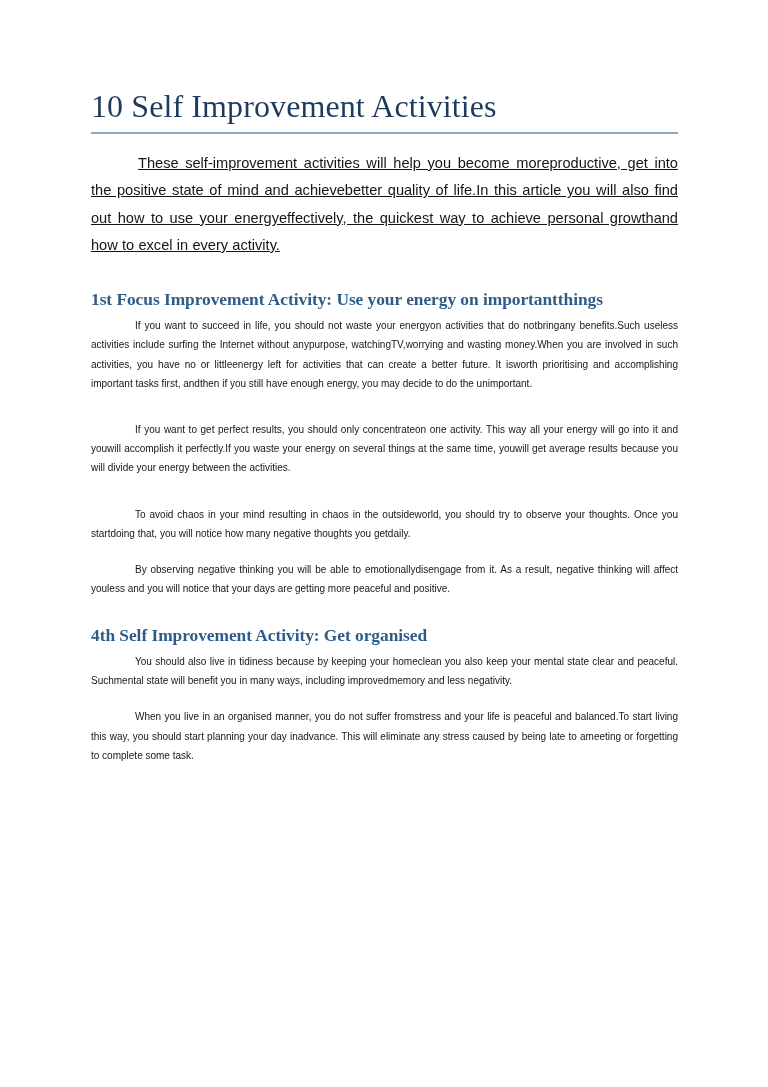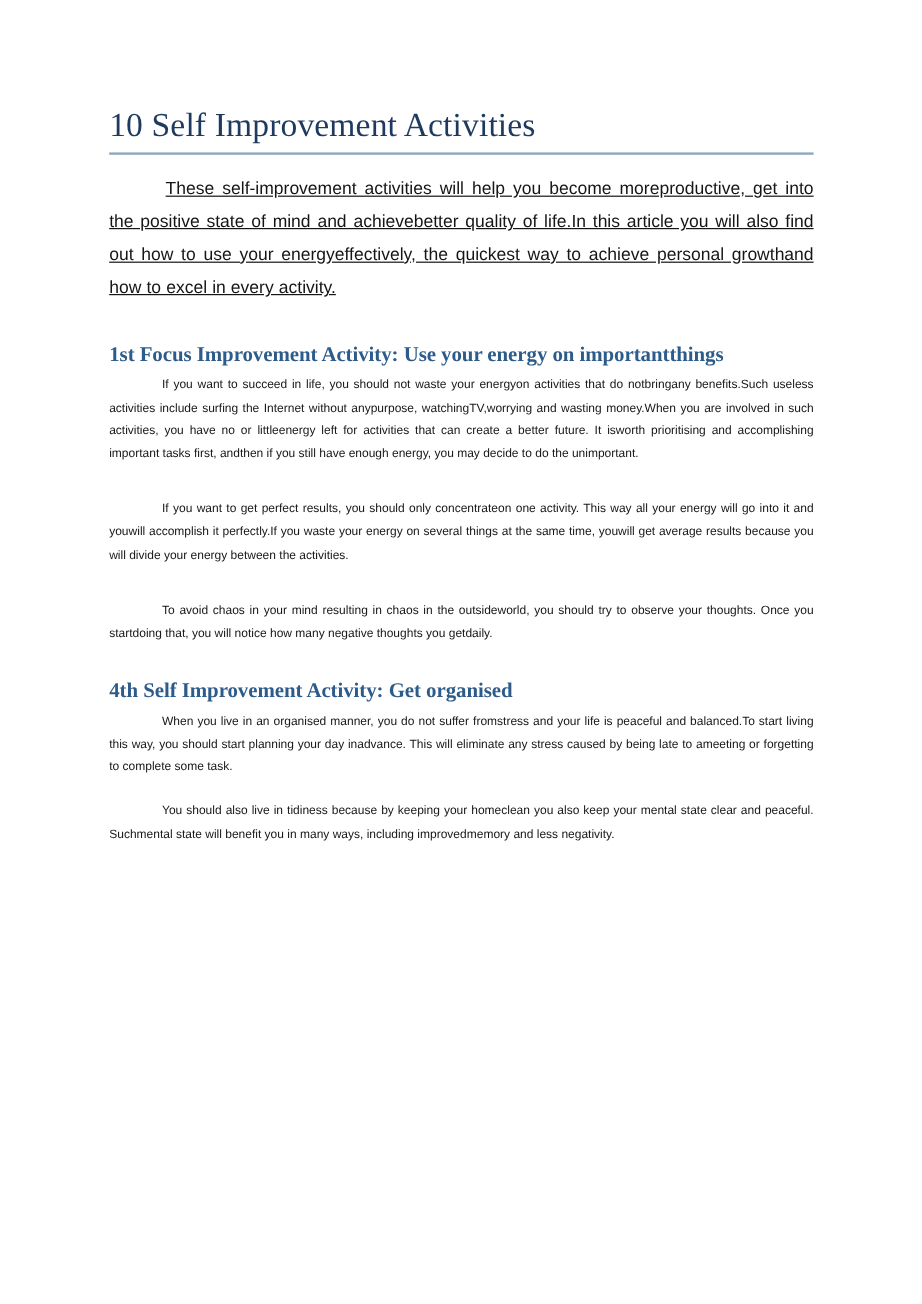--- a/index.html
+++ b/index.html
@@ -25,21 +25,21 @@
   .content {
     position: absolute;
     left: 91px;
     top: 88px;
     width: 587px;
   }
 
   
   .doc-title {
     font-family: "Liberation Serif", serif;
-    font-size: 28px;
+    font-size: 32px;
     font-weight: 400;
     color: #1f3a5f;
     letter-spacing: 0.1px;
     line-height: 1.18;
     margin: 0 0 6px 0;
     white-space: nowrap;
   }
   .title-rule {
     width: 100%;
     height: 0;
@@ -114,22 +114,23 @@
       <h2 class="section-heading">1st Focus Improvement Activity: Use your energy on importantthings</h2>
       <p class="body-par">If you want to succeed in life, you should not waste your energyon activities that do notbringany benefits.Such useless activities include surfing the Internet without anypurpose, watchingTV,worrying and wasting money.When you are involved in such activities, you have no or littleenergy left for activities that can create a better future. It isworth prioritising and accomplishing important tasks first, andthen if you still have enough energy, you may decide to do the unimportant.</p>
     </div>
 
     <div class="section">
       <p class="body-par">If you want to get perfect results, you should only concentrateon one activity. This way all your energy will go into it and youwill accomplish it perfectly.If you waste your energy on several things at the same time, youwill get average results because you will divide your energy between the activities.</p>
     </div>
 
     <div class="section">
       <p class="body-par">To avoid chaos in your mind resulting in chaos in the outsideworld, you should try to observe your thoughts. Once you startdoing that, you will notice how many negative thoughts you getdaily.</p>
+      <p class="body-par">By observing negative thinking you will be able to emotionallydisengage from it. As a result, negative thinking will affect youless and you will notice that your days are getting more peaceful and positive.</p>
     </div>
 
     <div class="section">
       <h2 class="section-heading">4th Self Improvement Activity: Get organised</h2>
+      <p class="body-par">You should also live in tidiness because by keeping your homeclean you also keep your mental state clear and peaceful. Suchmental state will benefit you in many ways, including improvedmemory and less negativity.</p>
       <p class="body-par">When you live in an organised manner, you do not suffer fromstress and your life is peaceful and balanced.To start living this way, you should start planning your day inadvance. This will eliminate any stress caused by being late to ameeting or forgetting to complete some task.</p>
-      <p class="body-par">You should also live in tidiness because by keeping your homeclean you also keep your mental state clear and peaceful. Suchmental state will benefit you in many ways, including improvedmemory and less negativity.</p>
     </div>
 
   </div>
 </div>
 
 </body></html>

